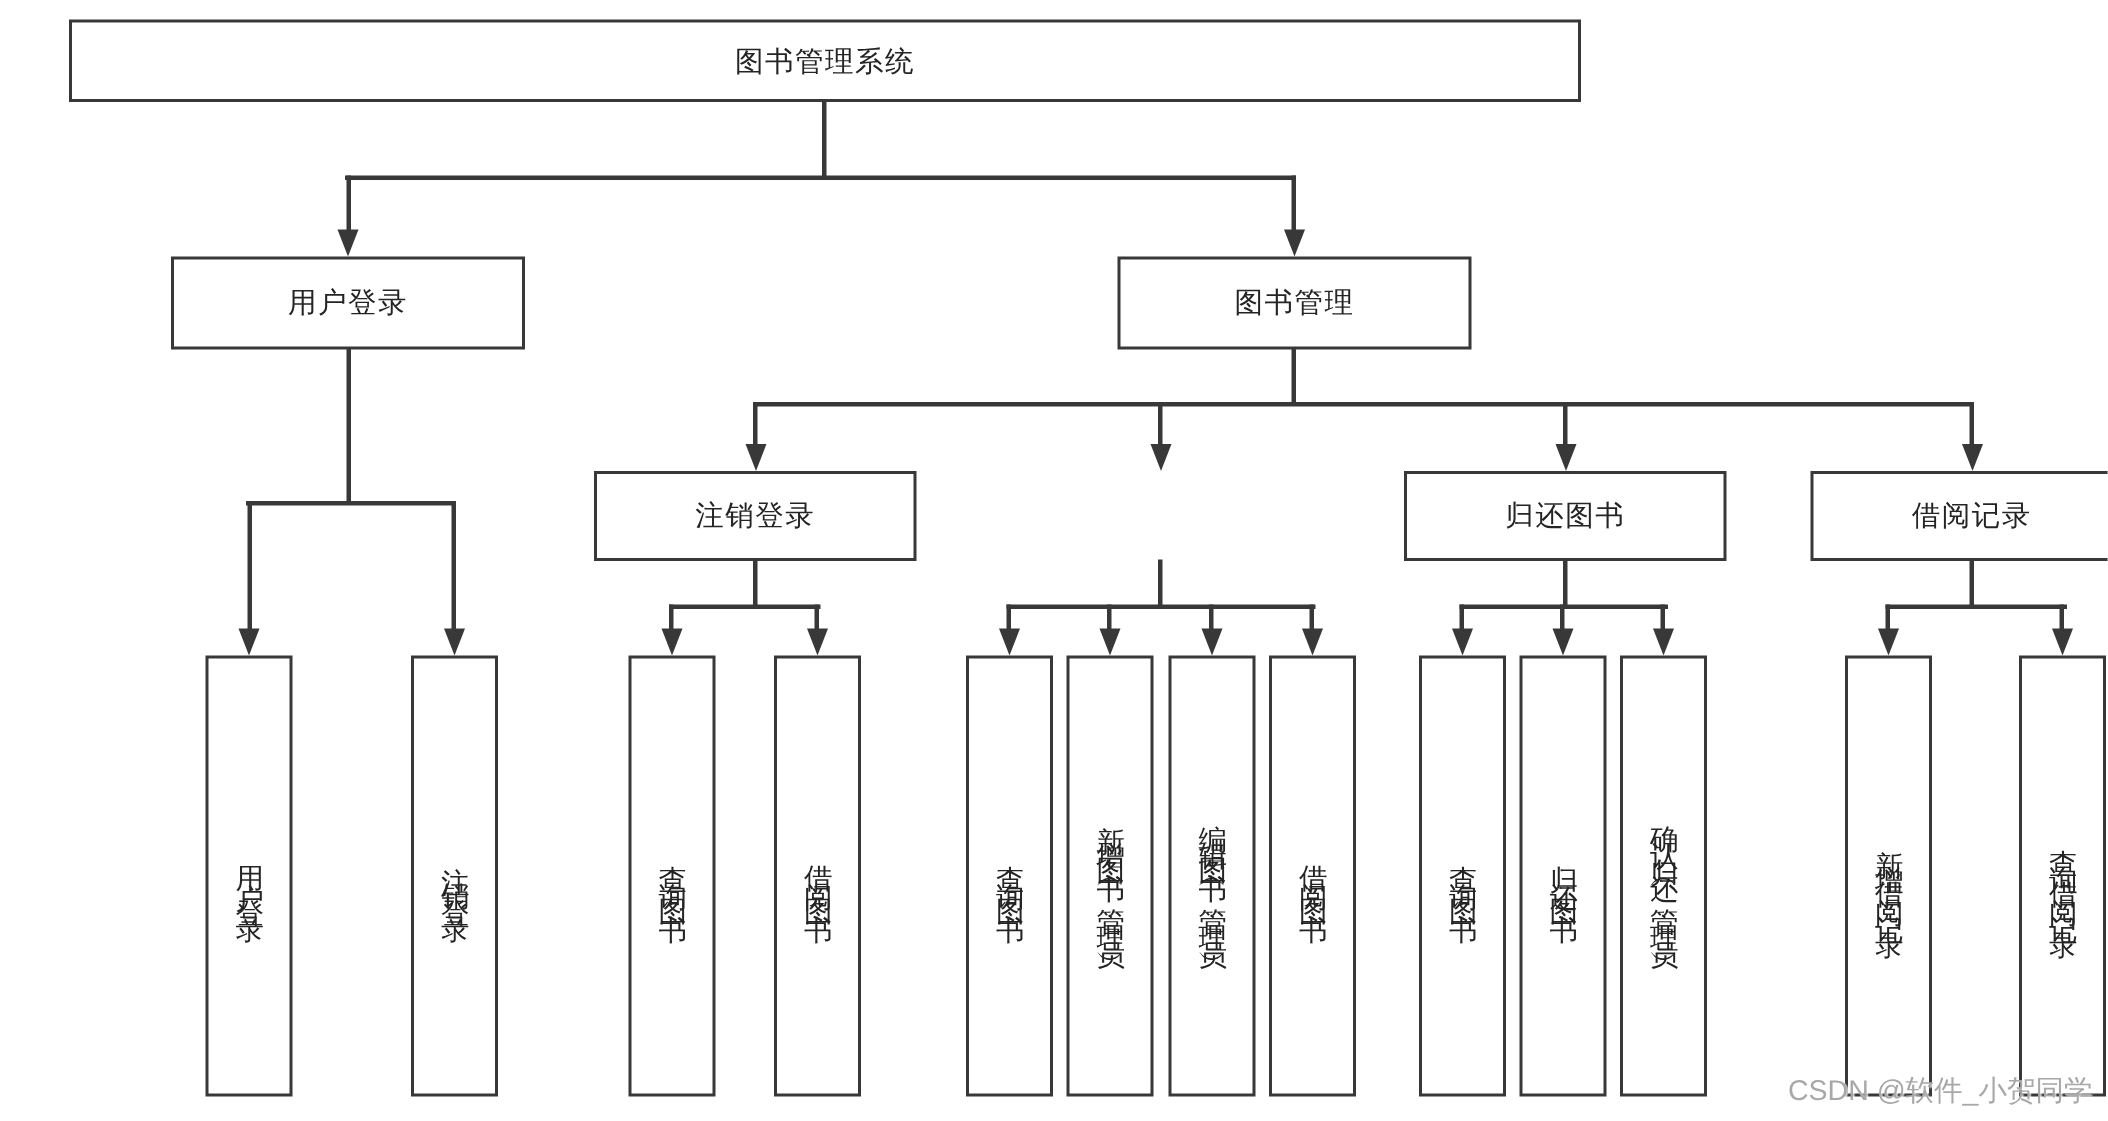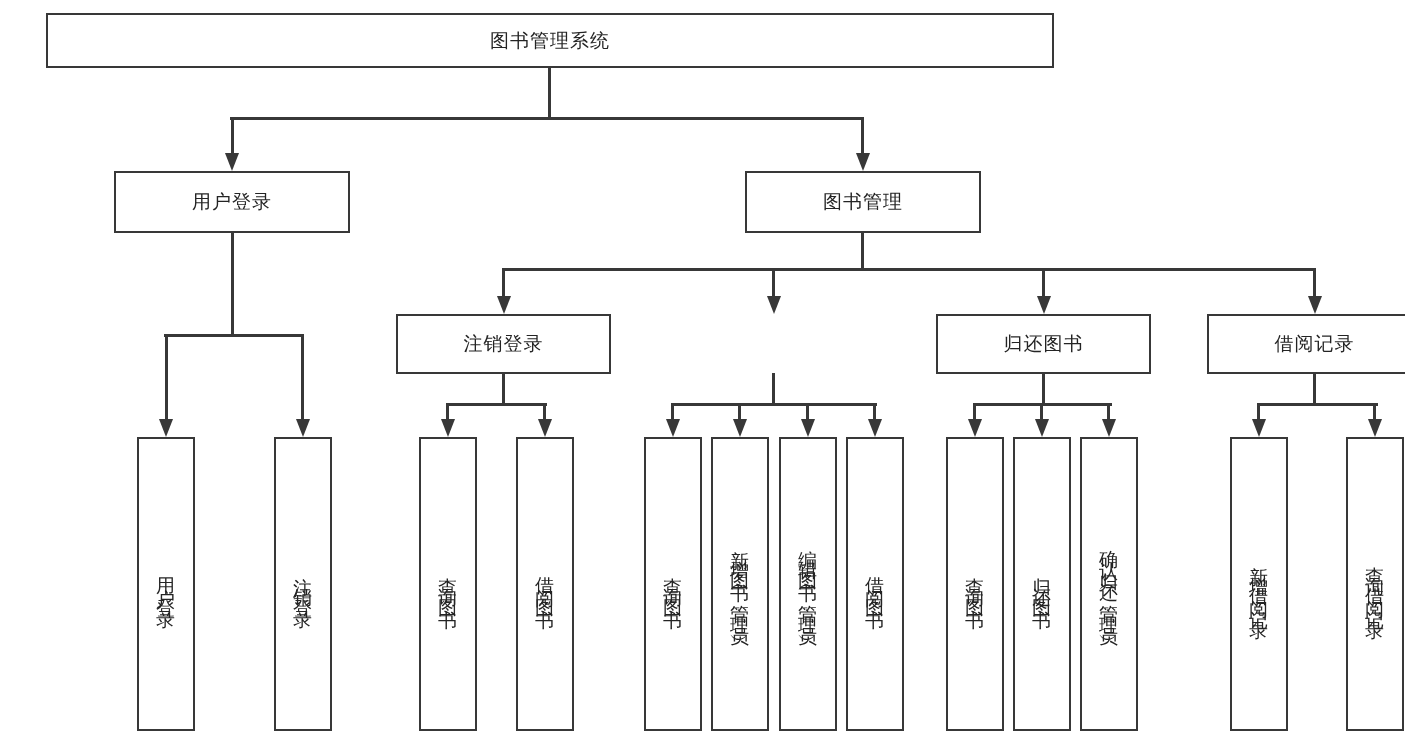--- a/index.html
+++ b/index.html
@@ -168,14 +168,15 @@
   <div class="ah" style="left:1001px;top:419px"></div>
   <div class="ah" style="left:1068px;top:419px"></div>
 
   <div class="vl" style="left:1279px;top:373px;height:33px"></div>
   <div class="hl" style="left:1223px;top:403px;width:121px"></div>
   <div class="vl" style="left:1223px;top:403px;height:18px"></div>
   <div class="vl" style="left:1339px;top:403px;height:18px"></div>
   <div class="ah" style="left:1218px;top:419px"></div>
   <div class="ah" style="left:1334px;top:419px"></div>
 
+  <div class="watermark">CSDN @软件_小贺同学</div>
 
 </div>
 
 </body></html>

